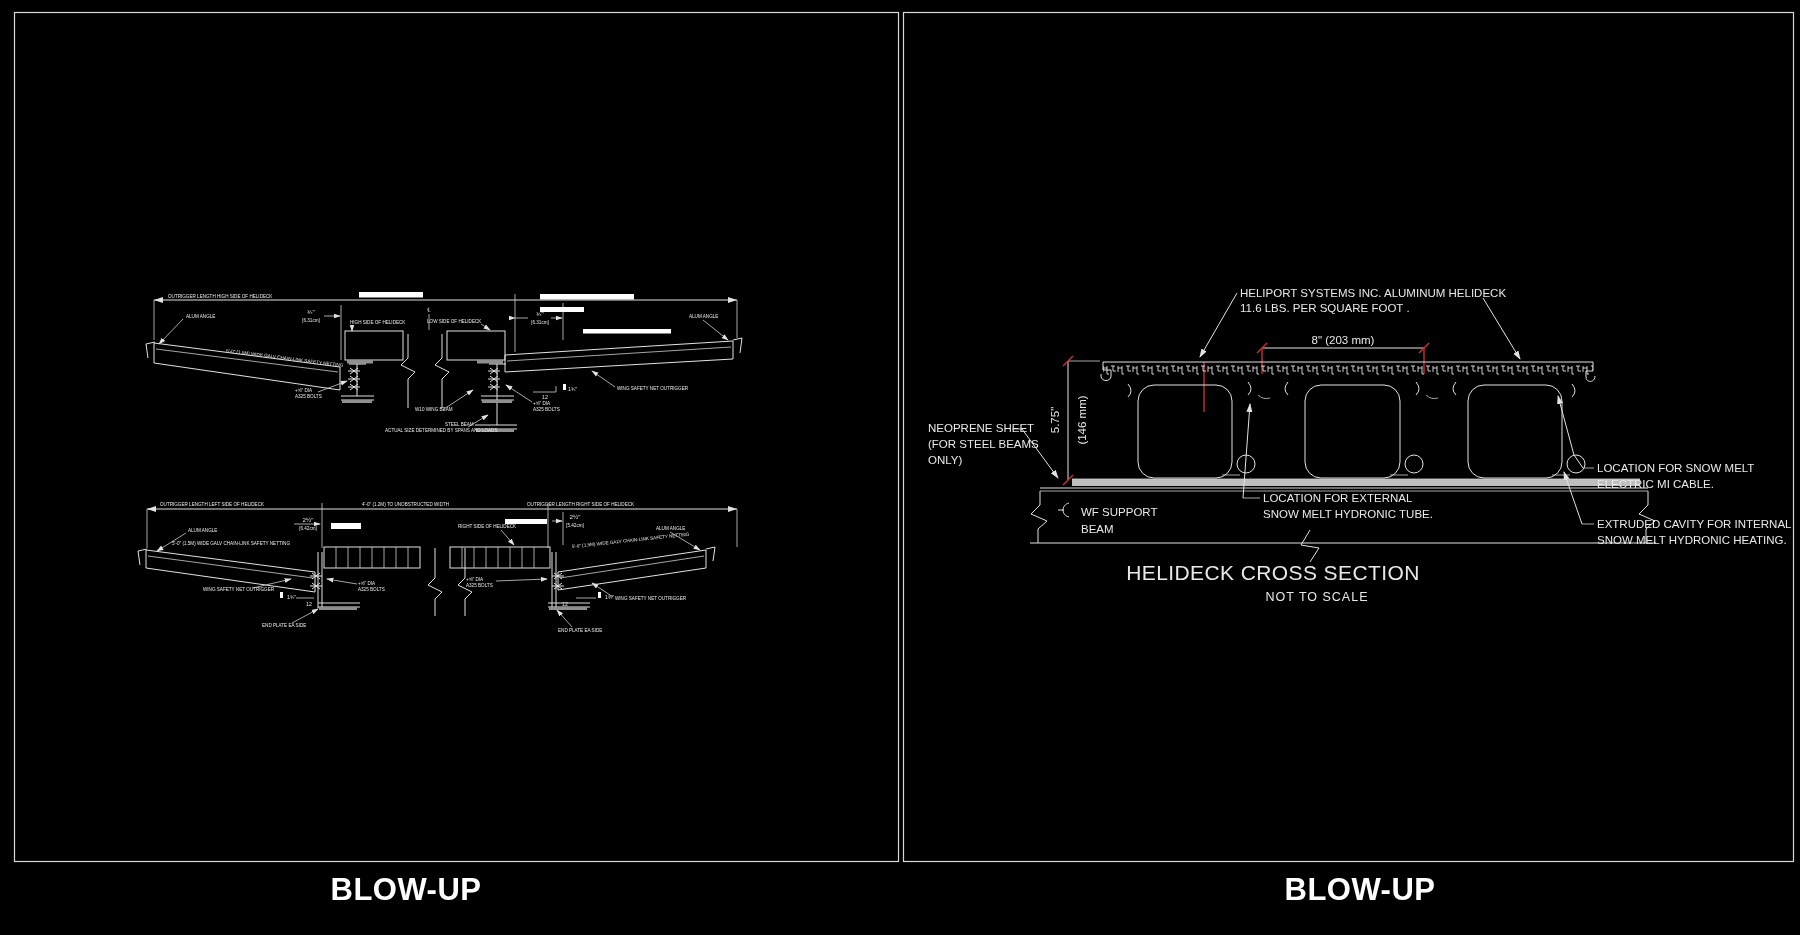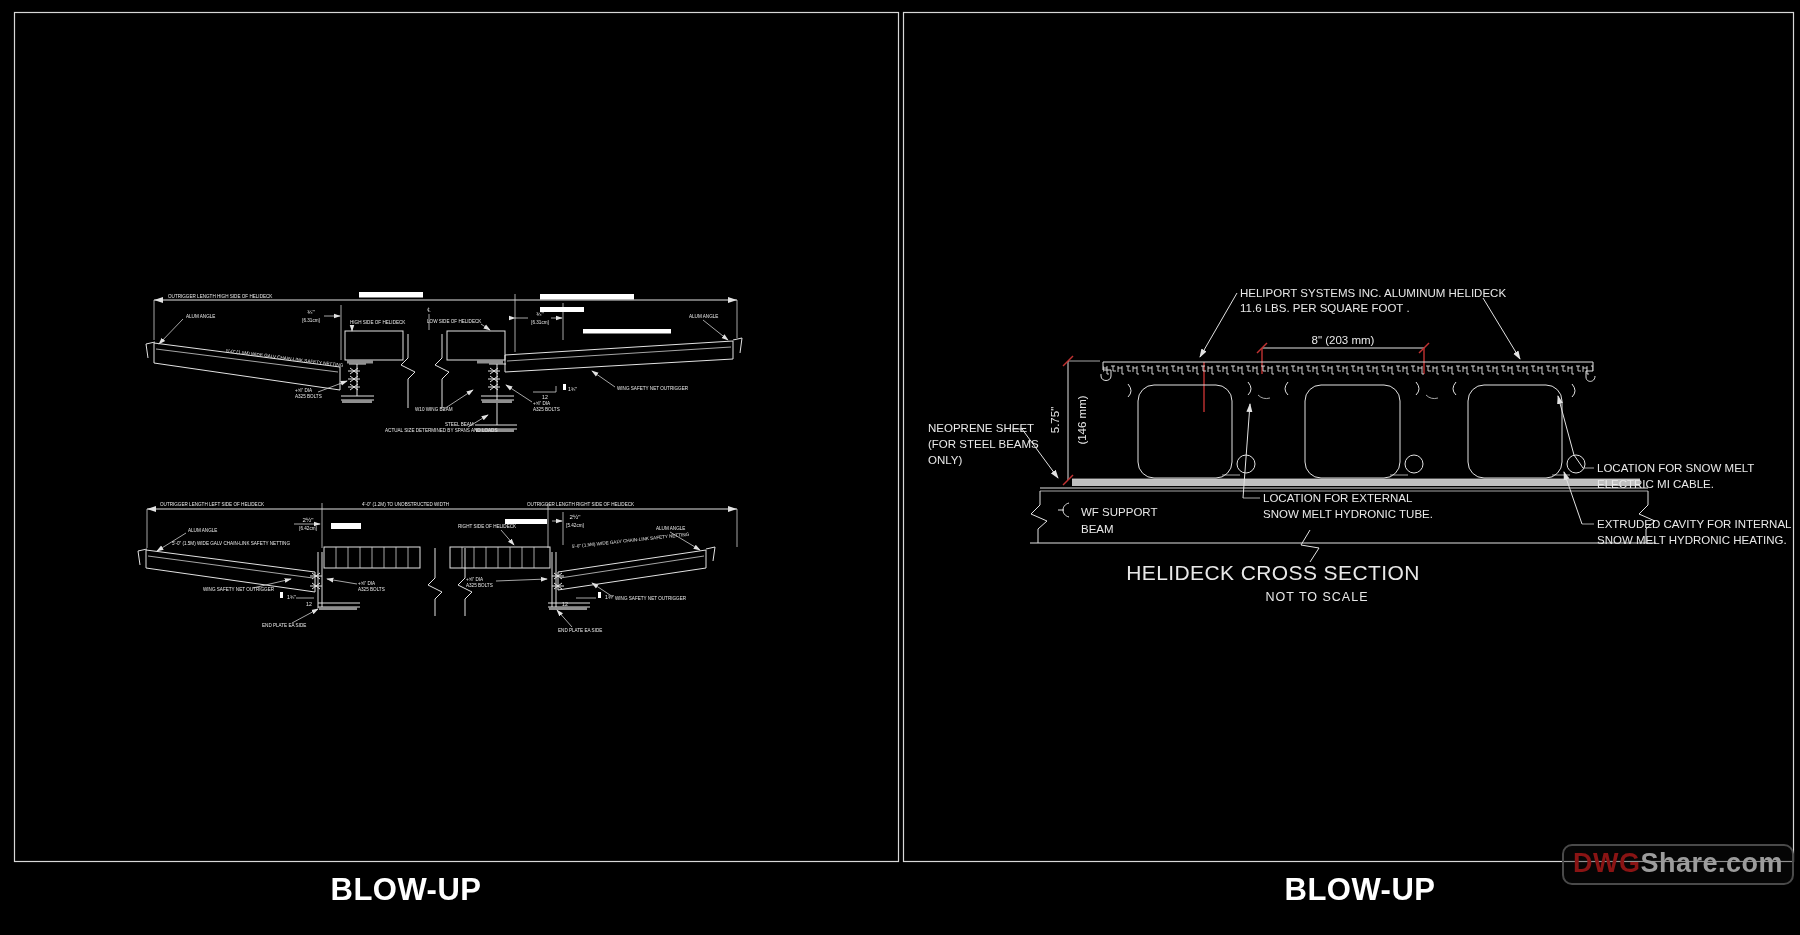--- a/index.html
+++ b/index.html
@@ -364,14 +364,13 @@
     </g>
 
     <text x="1273" y="580" class="t20 mid">HELIDECK CROSS SECTION</text>
     <text x="1317" y="601" class="t12 mid">NOT TO SCALE</text>
   </g>
 </svg>
 
 <div class="blowup" style="left:286px;">BLOW-UP</div>
 <div class="blowup" style="left:1240px;">BLOW-UP</div>
 
-<div id="wm"><span class="dwg">DWG</span><span class="rest">Share.com</span></div>
 </div>
 
 </body></html>

